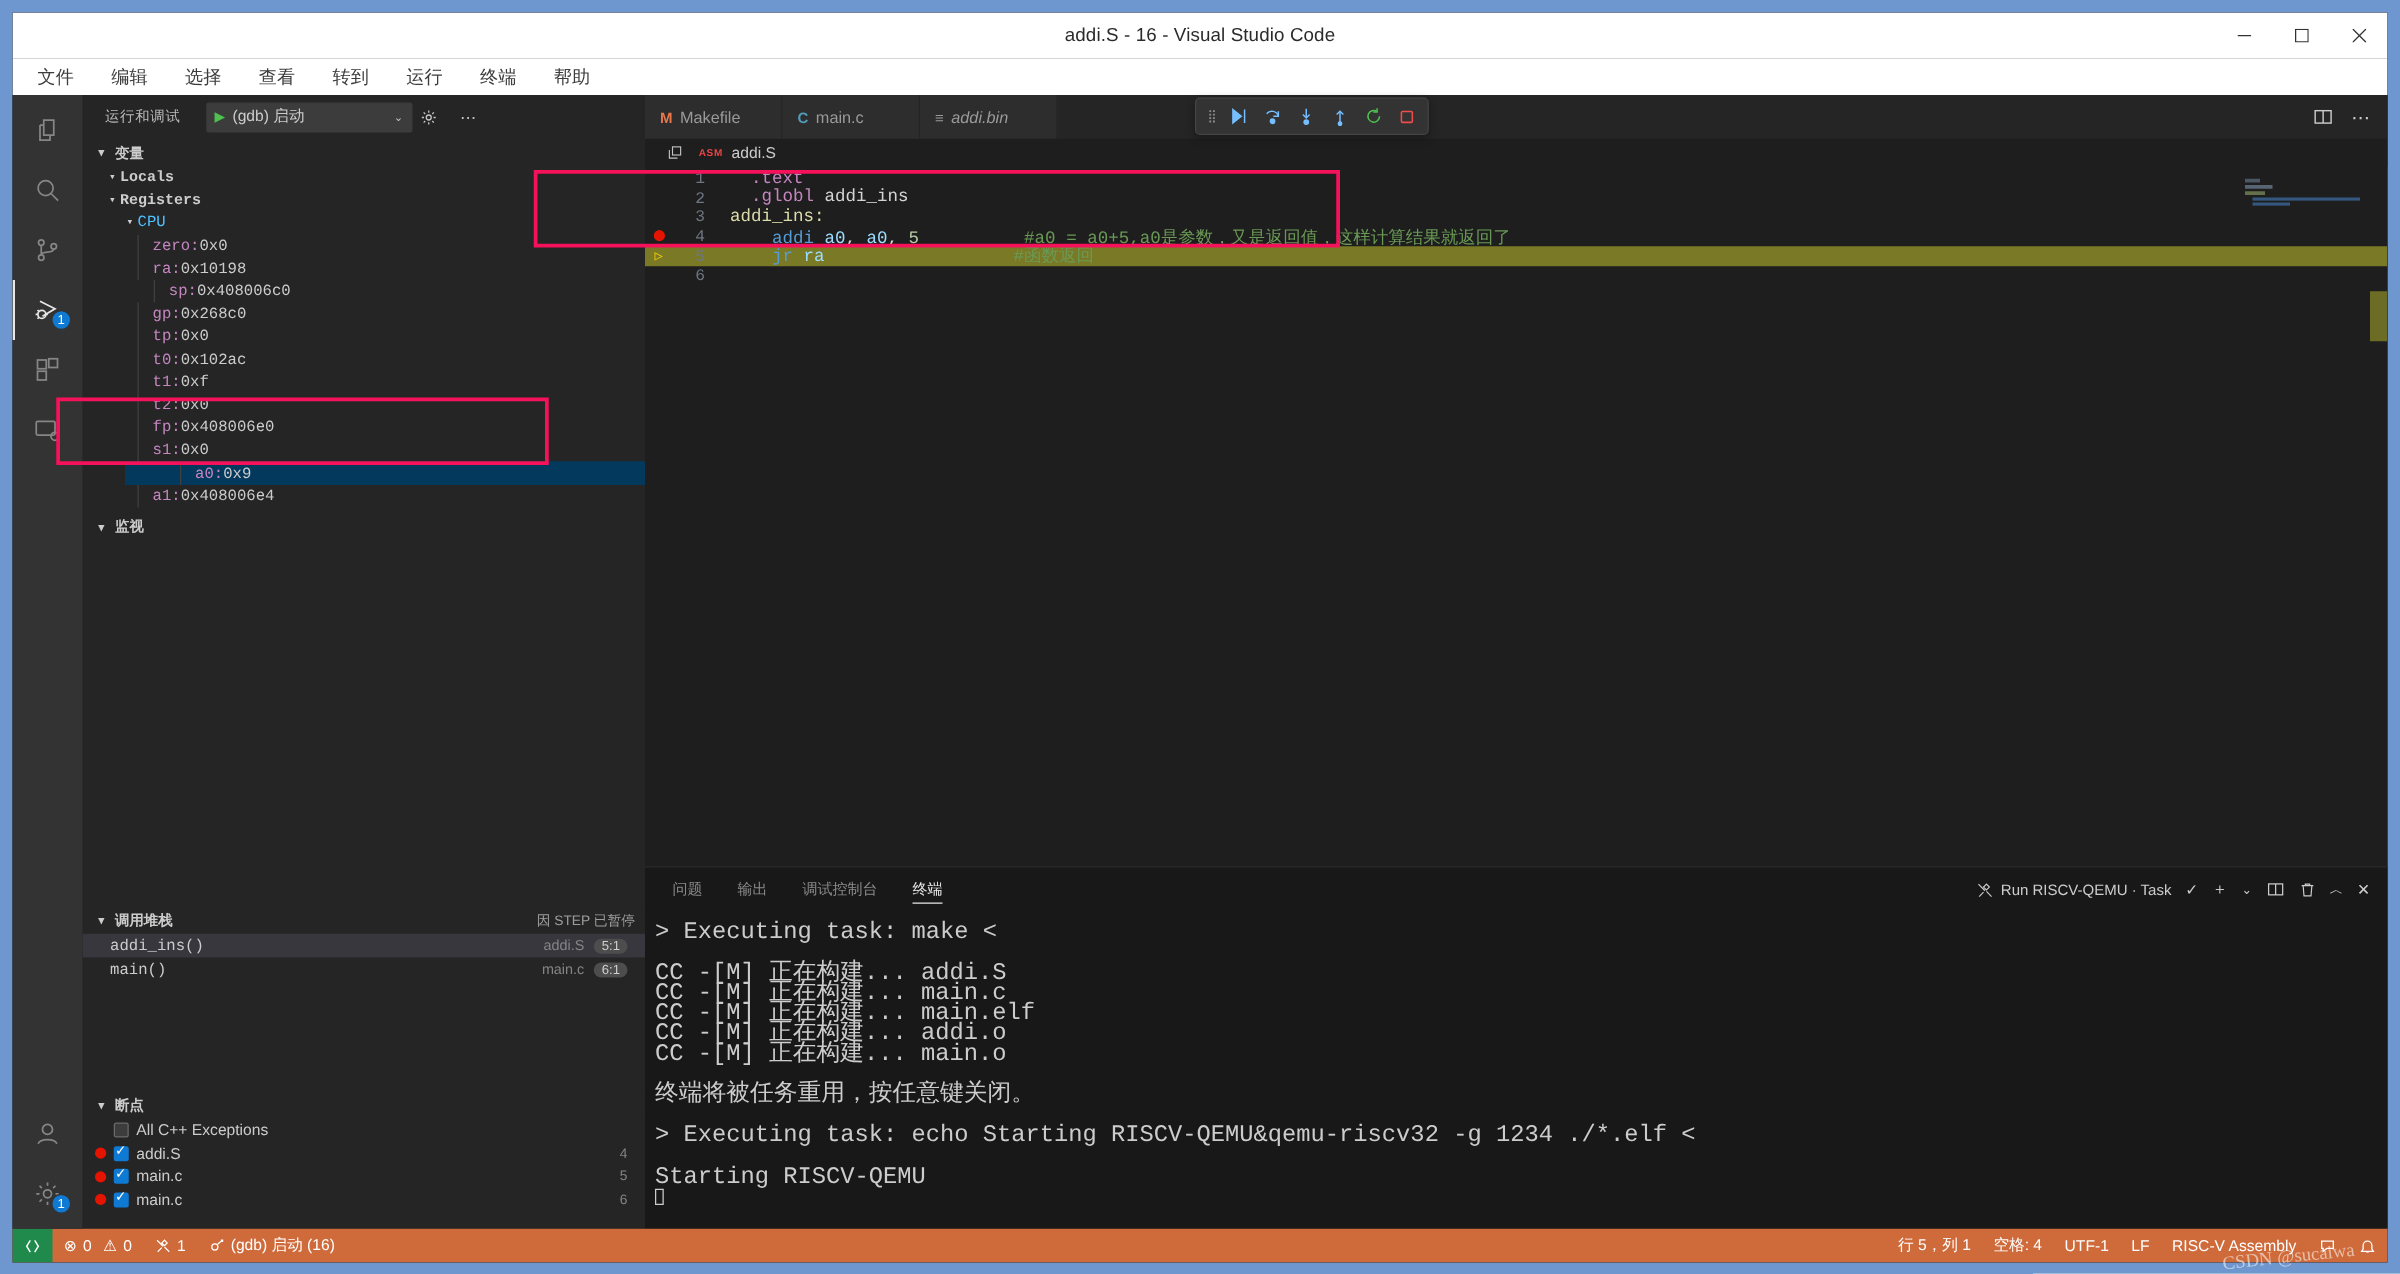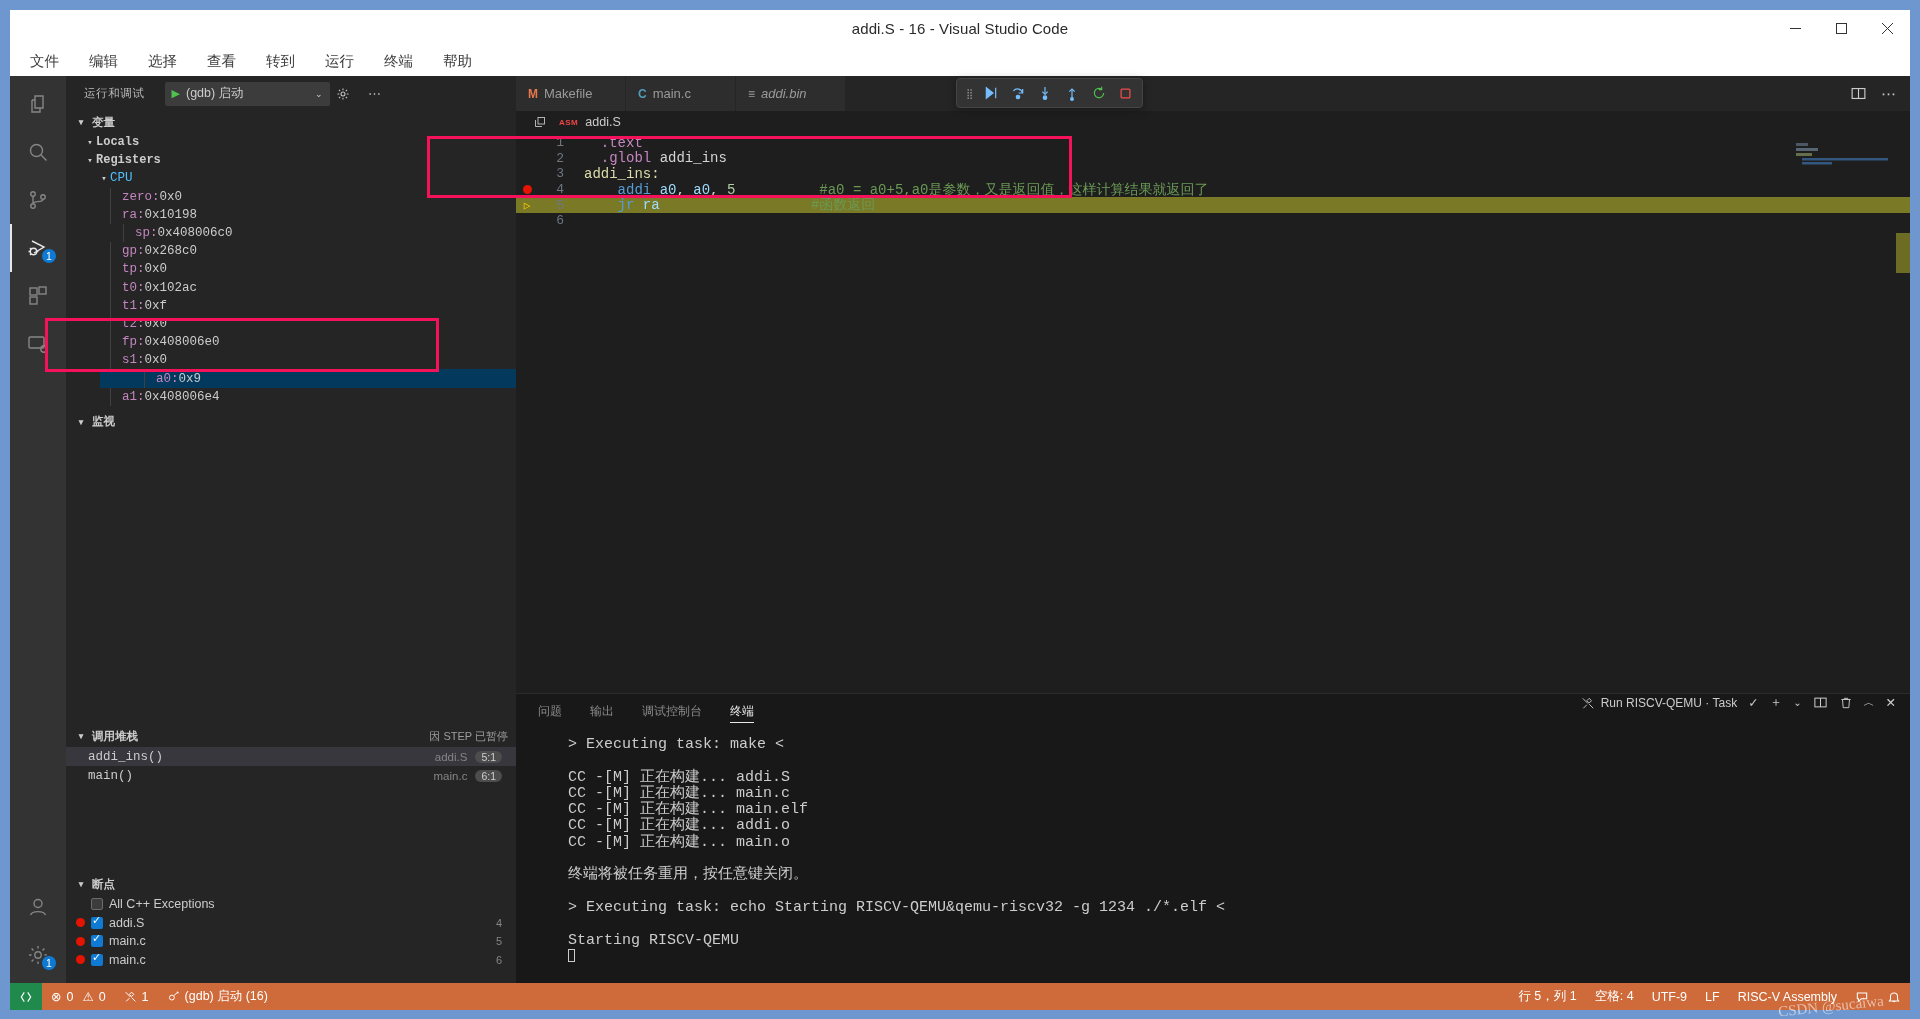--- a/index.html
+++ b/index.html
@@ -159,27 +159,27 @@
   .dbg-toolbar .ic { color:#75beff; font-size:14px; display:flex; }
 
   
   .anno { position:absolute; border:3px solid #f5125a; pointer-events:none; z-index:40; }
 
   
   .minimap { position:absolute; right:14px; top:4px; width:100px; height:60px; opacity:0.75;}
 
   
   .panel { height:290px; background:#181818; flex:none; display:flex; flex-direction:column; border-top:1px solid #2b2b2b;}
-  .panel-tabs { height:35px; display:flex; align-items:flex-start; padding-left:10px; gap:4px; flex:none;}
+  .panel-tabs { height:35px; display:flex; align-items:center; padding-left:10px; gap:4px; flex:none;}
   .ptab { font-size:12px; color:#8a8a8a; padding:0 12px; height:35px; display:flex; align-items:center; position:relative;}
   .ptab.active { color:#e7e7e7; }
   .ptab.active::after{ content:""; position:absolute; left:12px; right:12px; bottom:6px; height:1px; background:#e7e7e7;}
   .panel-right { margin-left:auto; display:flex; align-items:center; gap:11px; padding-right:14px; color:#cccccc; font-size:12.5px;}
   .term-name { font-size:12px; color:#cccccc; display:flex; align-items:center; gap:6px;}
-  .term { flex:1; padding: 8px 0 0 8px; font-family:"Liberation Mono", monospace; font-size:15px; color:#cccccc; line-height:16.3px;margin-left:44px;}
+  .term { flex:1; padding: 8px 0 0 8px; font-family:"Liberation Mono", monospace; font-size:19px; color:#cccccc; line-height:16.3px;}
   .term .blank { height:16.3px; }
   .term .cursorblk { display:inline-block; width:7px; height:13px; border:1px solid #cccccc; vertical-align:-2px;}
 
   
   .statusbar {
     height:27px; background:#cf6a3a; display:flex; align-items:center; color:#fff; font-size:12.5px; flex:none;
   }
   .sb-remote { background:#1f8a4c; height:27px; display:flex; align-items:center; padding:0 9px; color:#fff; font-size:12px;}
   .sb-item { padding:0 9px; display:flex; align-items:center; gap:5px; height:27px; white-space:nowrap;}
   .sb-spacer { flex:1; }
@@ -652,21 +652,21 @@
           <svg width="13" height="13" viewBox="0 0 24 24" stroke="#ffffff" fill="none" stroke-width="1.8">
             <circle cx="9" cy="14" r="4.5"></circle>
               <path d="M13 10 L20 4 M18 4 h2.5 v2.5"></path>
           </svg>
         </span>
         <span>(gdb) 启动 (16)</span>
       </div>
       <div class="sb-spacer"></div>
       <div class="sb-item">行 5，列 1</div>
       <div class="sb-item">空格: 4</div>
-      <div class="sb-item">UTF-9</div>
+      <div class="sb-item">UTF-1</div>
       <div class="sb-item">LF</div>
       <div class="sb-item">RISC-V Assembly</div>
       <div class="sb-item">
         <svg width="14" height="14" viewBox="0 0 24 24" stroke="#ffffff" fill="none" stroke-width="1.8">
           <path d="M4 5 h16 v10 h-9 l-5 4 v-4 H4 z"></path>
         </svg>
       </div>
       <div class="sb-item">
         <svg width="14" height="14" viewBox="0 0 24 24" stroke="#ffffff" fill="none" stroke-width="1.8">
           <path d="M6 16 v-5 a6 6 0 0 1 12 0 v5 l2 3 H4 z"></path>

